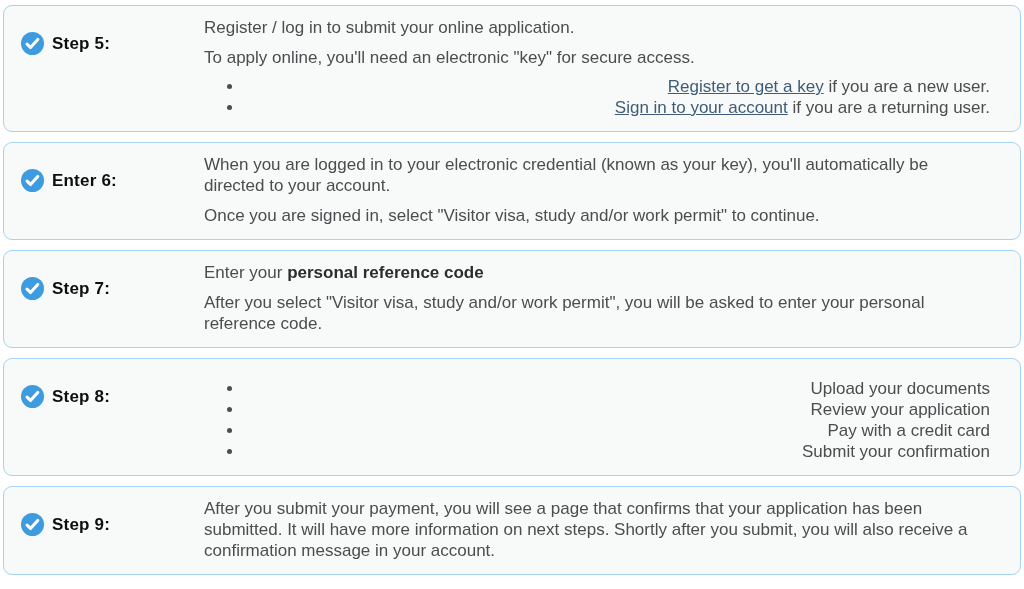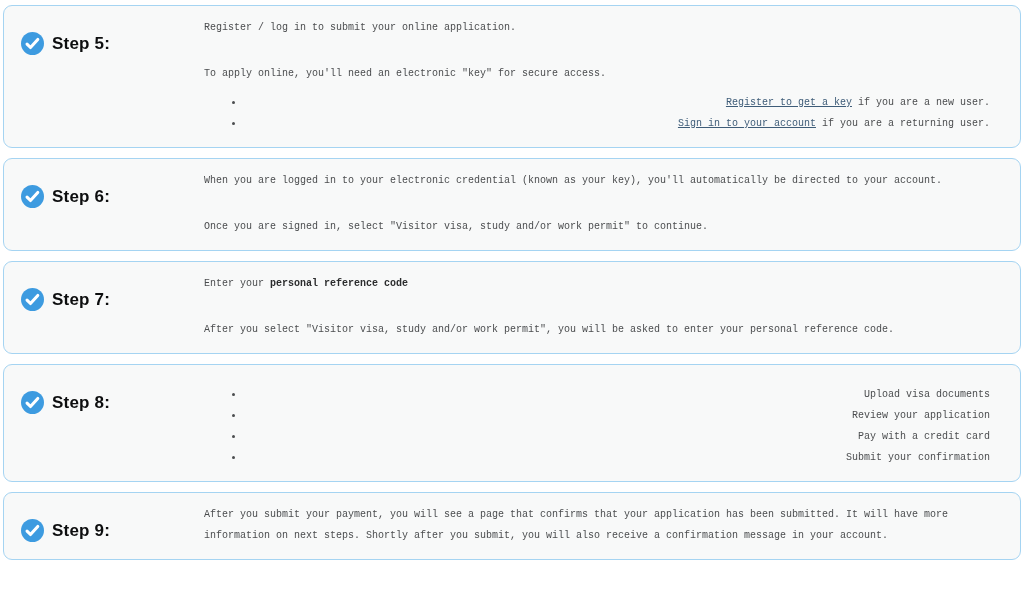--- a/index.html
+++ b/index.html
@@ -37,27 +37,26 @@
     margin: 0;
     font-size: 17px;
     font-weight: bold;
     color: #0d0e0f;
     letter-spacing: 0.2px;
     white-space: nowrap;
   }
   .step-content {
     flex: 1 1 auto;
     padding: 11px 30px 13px 0;
-    font-size: 10px;
+    font-size: 17px;
     line-height: 21px;
     color: #4b4d4f;
-    font-family: Liberation Mono, monospace;
   }
   .step-content p { margin: 0; }
-  .step-content p + p { margin-top: 25px; }
+  .step-content p + p { margin-top: 9px; }
   .step-content ul {
     margin: 8px 0 0 0;
     padding-left: 40px;
     text-align: right;
   }
   .step-content li { margin: 0; padding: 0; }
   .step-content a {
     color: #3e5c78;
     text-decoration: underline;
   }
@@ -87,21 +86,21 @@
       </div>
     </section>
     <section class="step-box">
       <div class="step-left">
         <span class="check-icon">
           <svg width="23" height="23" viewBox="0 0 24 24" aria-hidden="true">
             <circle cx="12" cy="12" r="12" fill="#3d9be0"></circle>
             <path d="M6.3 12.6l3.6 3.6 7.6-8.4" fill="none" stroke="#ffffff" stroke-width="3.2" stroke-linecap="round" stroke-linejoin="round"></path>
           </svg>
         </span>
-        <h2 class="step-label">Step 6:</h2>
+        <h2 class="step-label">Enter 6:</h2>
       </div>
       <div class="step-content">
         <p><span>When you are logged in to your electronic credential (known as your key), you'll automatically be directed to your account.</span></p>
         <p><span>Once you are signed in, select "Visitor visa, study and/or work permit" to continue.</span></p>
       </div>
     </section>
     <section class="step-box">
       <div class="step-left">
         <span class="check-icon">
           <svg width="23" height="23" viewBox="0 0 24 24" aria-hidden="true">
@@ -121,21 +120,21 @@
         <span class="check-icon">
           <svg width="23" height="23" viewBox="0 0 24 24" aria-hidden="true">
             <circle cx="12" cy="12" r="12" fill="#3d9be0"></circle>
             <path d="M6.3 12.6l3.6 3.6 7.6-8.4" fill="none" stroke="#ffffff" stroke-width="3.2" stroke-linecap="round" stroke-linejoin="round"></path>
           </svg>
         </span>
         <h2 class="step-label">Step 8:</h2>
       </div>
       <div class="step-content">
         <ul>
-          <li><span>Upload visa documents</span></li>
+          <li><span>Upload your documents</span></li>
           <li><span>Review your application</span></li>
           <li><span>Pay with a credit card</span></li>
           <li><span>Submit your confirmation</span></li>
         </ul>
       </div>
     </section>
     <section class="step-box">
       <div class="step-left">
         <span class="check-icon">
           <svg width="23" height="23" viewBox="0 0 24 24" aria-hidden="true">

